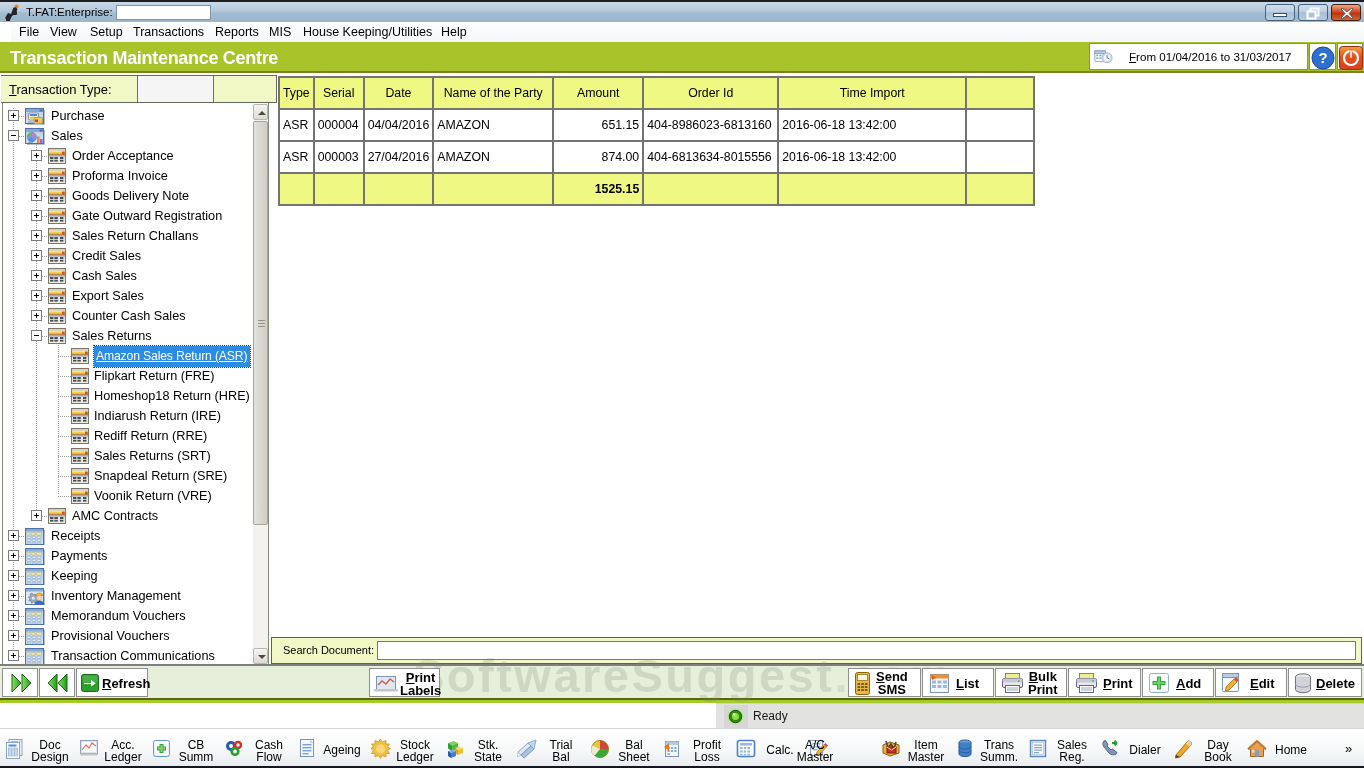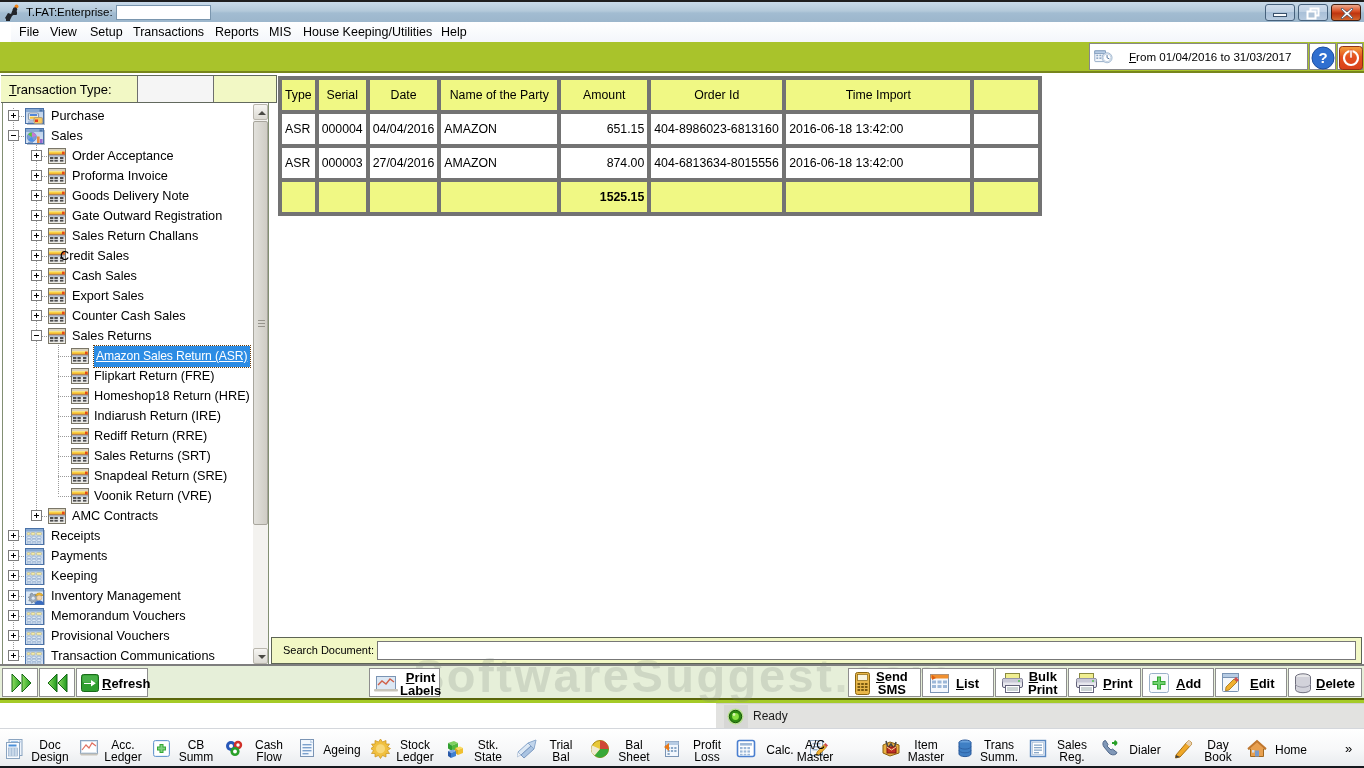--- a/index.html
+++ b/index.html
@@ -38,21 +38,21 @@
 .vdots { position:absolute; width:1px; background-image:repeating-linear-gradient(to bottom,#9a9a9a 0 1px,transparent 1px 2px); }
 .hdots { position:absolute; height:1px; background-image:repeating-linear-gradient(to right,#9a9a9a 0 1px,transparent 1px 2px); }
 .sel { background:#2c8ce4; color:#fff; text-decoration:underline; outline:1px dotted #6b3d08; padding:0 3px 0 2px; font-size:12.2px !important; letter-spacing:-0.15px;}
 
 .sbbtn { position:absolute; left:253px; width:15px; height:16px; background:linear-gradient(#f6f5f2,#dcdad3); border:1px solid #b9b6ad; border-radius:2px;}
 #sbtrack { left:253px; top:104px; width:15px; height:560px; background:#f3f2ef; }
 #sbthumb { left:253px; top:121px; width:15px; height:404px; background:linear-gradient(to right,#e2e1dc,#cfcdc5); border:1px solid #a8a69d; border-radius:2px;}
 .arrow { width:0; height:0; position:absolute; }
 
 #grid { left:278px; top:76px; border-collapse:collapse; table-layout:fixed; font-size:12.3px; }
-#grid td { border:4px solid #737373; padding:8px 3px; overflow:hidden; white-space:nowrap;margin-left:24px; }
+#grid td { border:2px solid #737373; padding:8px 3px; overflow:hidden; white-space:nowrap;margin-left:24px; }
 #grid .hd { background:#f0f884; text-align:center; height:29px; }
 #grid .dr { background:#fff; height:23px; }
 #grid .tr2 { background:#f0f884; height:29px;font-weight:bold; }
 
 #searchrow { left:271px; top:637px; width:1091px; height:27px; background:#f2f8c5; border:1px solid #5d6455; }
 #searchlabel { left:11px; top:6px; font-size:11px; }
 #searchbox { left:105px; top:3px; width:979px; height:19px; background:#fff; border:1px solid #777; }
 
 #toolbar { left:0; top:664px; width:1364px; height:34px; background:#e6efd9; border-top:2px solid #7e7e7e; }
 .tbtn { position:absolute; top:2px; height:29px; z-index:2; background:#fff; border:1px solid #8e8e8e; font-size:13px; font-weight:bold; color:#000; }
@@ -100,20 +100,21 @@
 <span class="mitem" style="left:8px">File</span>
 <span class="mitem" style="left:39px">View</span>
 <span class="mitem" style="left:79px">Setup</span>
 <span class="mitem" style="left:122px">Transactions</span>
 <span class="mitem" style="left:204px">Reports</span>
 <span class="mitem" style="left:258px">MIS</span>
 <span class="mitem" style="left:292px">House Keeping/Utilities</span>
 <span class="mitem" style="left:430px">Help</span>
 </div>
 <div id="greenband" class="abs">
+<div id="bandtitle" class="abs">Transaction Maintenance Centre</div>
 <div id="datebox" class="abs">
 <svg class="abs" style="left:4px;top:4px" width="20" height="18" viewBox="0 0 26 20">
 <rect x="1" y="2" width="14" height="14" rx="1" fill="#f4f7fb" stroke="#7a96b8"></rect>
 <rect x="1" y="2" width="14" height="3.5" fill="#b7cce4" stroke="#7a96b8"></rect>
 <g fill="#8aa5c4">
           <rect x="3" y="7" width="2.5" height="2"></rect>
           <rect x="7" y="7" width="2.5" height="2"></rect>
           <rect x="11" y="7" width="2.5" height="2"></rect>
           <rect x="3" y="10.5" width="2.5" height="2"></rect>
           <rect x="7" y="10.5" width="2.5" height="2"></rect>
@@ -304,21 +305,21 @@
   </svg>
 <div class="trow" style="left:72px;top:226px">Sales Return Challans</div>
 <div class="hdots abs" style="left:42px;top:256px;width:6px"></div>
 <div class="exp plus abs" style="left:31px;top:250px">
     <i></i>
     <b></b>
   </div>
 <svg class="abs" style="left:48px;top:248px" width="18" height="16" viewBox="0 0 18 16">
     <use href="#ic-form"></use>
   </svg>
-<div class="trow" style="left:60px;top:246px">Credit Sales</div>
+<div class="trow" style="left:72px;top:246px">Credit Sales</div>
 <div class="hdots abs" style="left:42px;top:276px;width:6px"></div>
 <div class="exp plus abs" style="left:31px;top:270px">
     <i></i>
     <b></b>
   </div>
 <svg class="abs" style="left:48px;top:268px" width="18" height="16" viewBox="0 0 18 16">
     <use href="#ic-form"></use>
   </svg>
 <div class="trow" style="left:72px;top:266px">Cash Sales</div>
 <div class="hdots abs" style="left:42px;top:296px;width:6px"></div>

